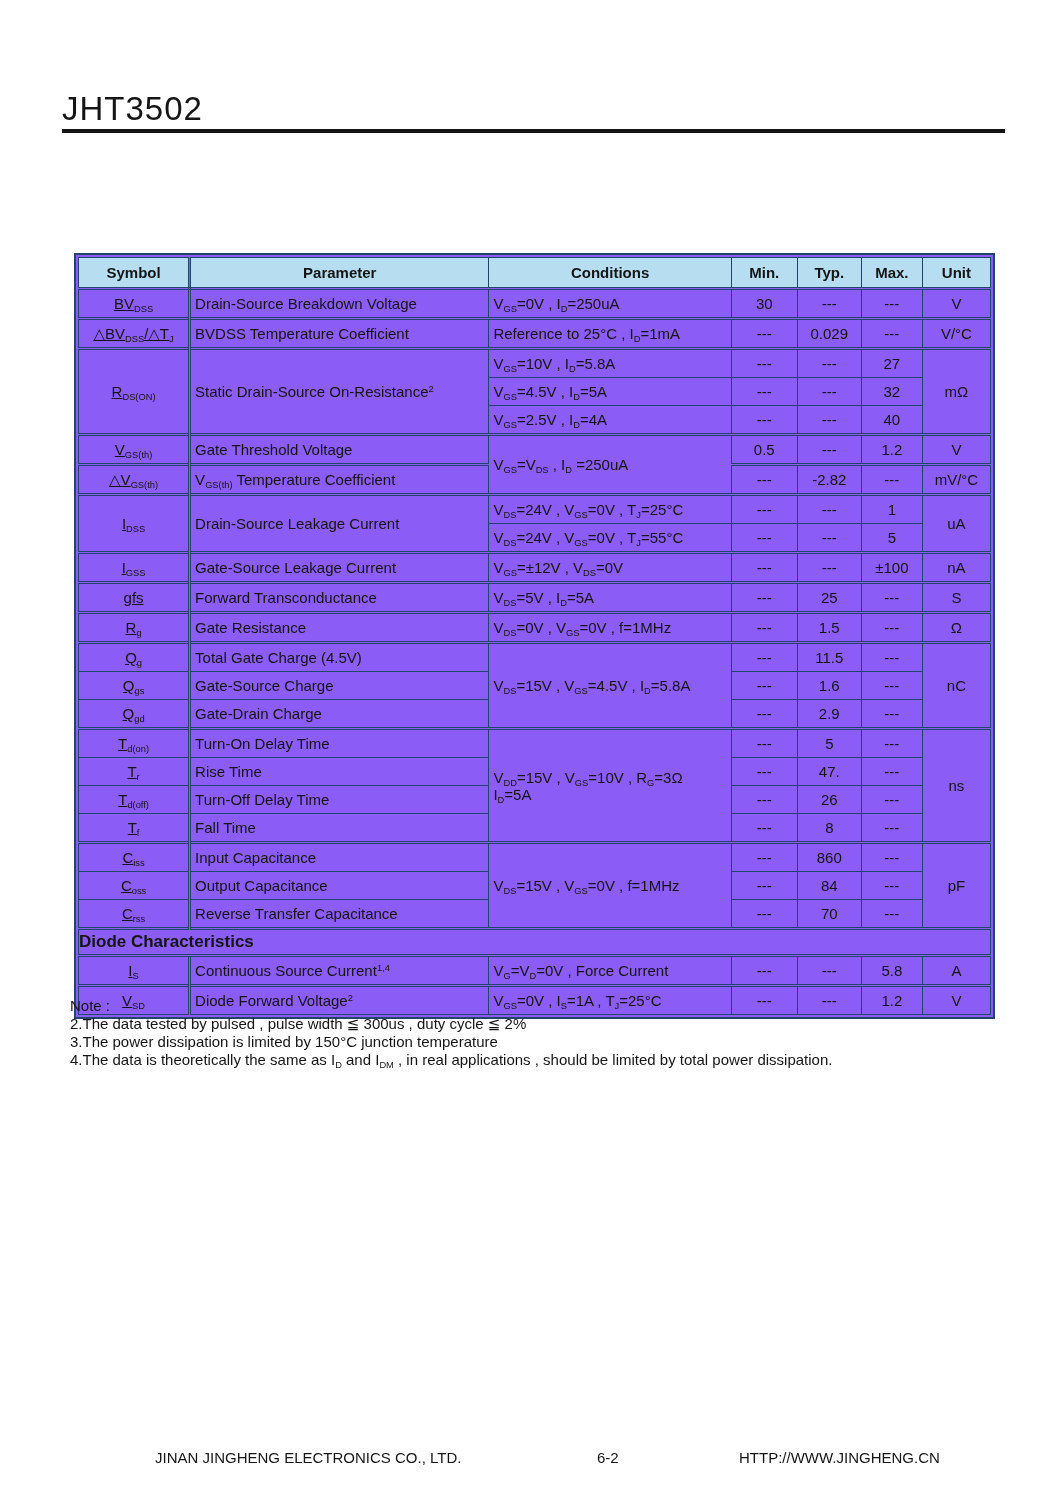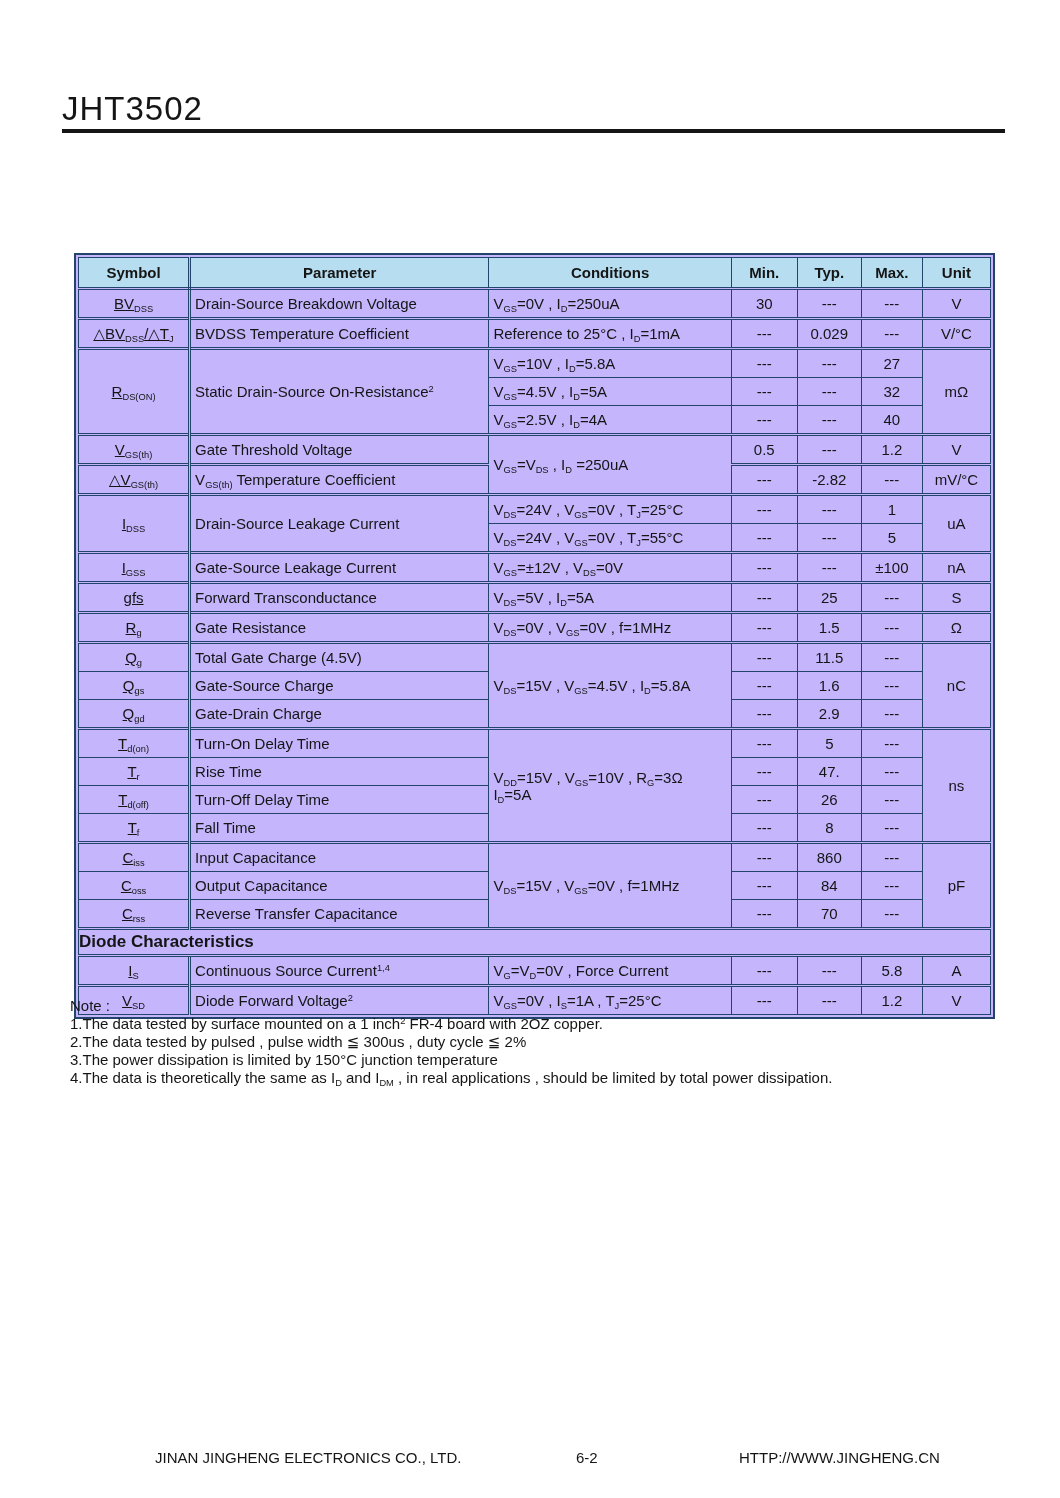--- a/index.html
+++ b/index.html
@@ -7,21 +7,21 @@
     position:relative;width:1060px;height:1498px;background:#ffffff;
     font-family:"Liberation Sans","DejaVu Sans",sans-serif;color:#151515;
     overflow:hidden;margin:8px auto;
   }
   .title{position:absolute;left:62px;top:82px;font-size:33px;font-weight:400;letter-spacing:1px;}
   .title-rule{position:absolute;left:62px;top:121px;width:943px;height:4px;background:#151515;}
   .section-heading{position:absolute;left:88px;top:194px;font-size:17px;font-weight:bold;}
 
   .tbl-wrap{
     position:absolute;left:74px;top:245px;width:921px;box-sizing:border-box;
-    border:2px solid var(--bd,#23456b);padding:2px;background:#c4b5fd;
+    border:2px solid var(--bd,#23456b);padding:2px;background:#8b5cf6;
   }
   table{border-collapse:collapse;table-layout:fixed;width:100%;}
   th,td{
     border:1px solid var(--bd,#23456b);
     font-size:15px;padding:0 4px;vertical-align:middle;white-space:nowrap;overflow:hidden;
   }
   th{
     background:var(--hdr,#b7ddf0);height:29px;font-size:15px;font-weight:bold;
     border-bottom:3px double var(--bd,#23456b);
   }
@@ -35,21 +35,21 @@
     border-top:3px double var(--bd,#23456b);border-bottom:3px double var(--bd,#23456b);
     font-size:17px;font-weight:bold;text-align:left;height:24px;padding-left:0;
   }
   sub,sup{font-size:0.62em;line-height:0;}
   sub{vertical-align:-0.3em;}
   sup{vertical-align:0.55em;}
 
   .notes{position:absolute;left:70px;top:989px;font-size:15px;line-height:18px;}
   .footer{position:absolute;left:0;top:1441px;width:100%;height:20px;font-size:15px;padding-left:24px;}
   .f-company{position:absolute;left:155px;}
-  .f-page{position:absolute;left:576px;text-align:right;}
+  .f-page{position:absolute;left:597px;text-align:right;}
   .f-site{position:absolute;left:739px;}
 </style>
 </head>
 <body style="--hdr: #b7ddf0; --bd: #23456b;">
 
 <div class="page">
   <div class="title">JHT3502</div>
   <div class="title-rule"></div>
 
   <div class="tbl-wrap">
@@ -269,21 +269,20 @@
             <td class="c4">---</td>
             <td class="c5">1.2</td>
             <td class="c6">V</td>
           </tr>
         </tbody>
     </table>
   </div>
 
   <div class="notes">
     <div class="note-line">Note :</div>
-    <div class="note-line">1.The data tested by surface mounted on a 1 inch<sup>2</sup> FR-4 board with 2OZ copper.</div>
     <div class="note-line">2.The data tested by pulsed , pulse width ≦ 300us , duty cycle ≦ 2%</div>
     <div class="note-line">3.The power dissipation is limited by 150°C  junction temperature</div>
     <div class="note-line">4.The data is theoretically the same as I<sub>D</sub> and I<sub>DM</sub> , in real applications , should be limited by total power dissipation.</div>
   </div>
 
   <div class="footer">
     <span class="f-company">JINAN JINGHENG ELECTRONICS CO., LTD.</span>
     <span class="f-page">6-2</span>
     <span class="f-site">HTTP://WWW.JINGHENG.CN</span>
   </div>

